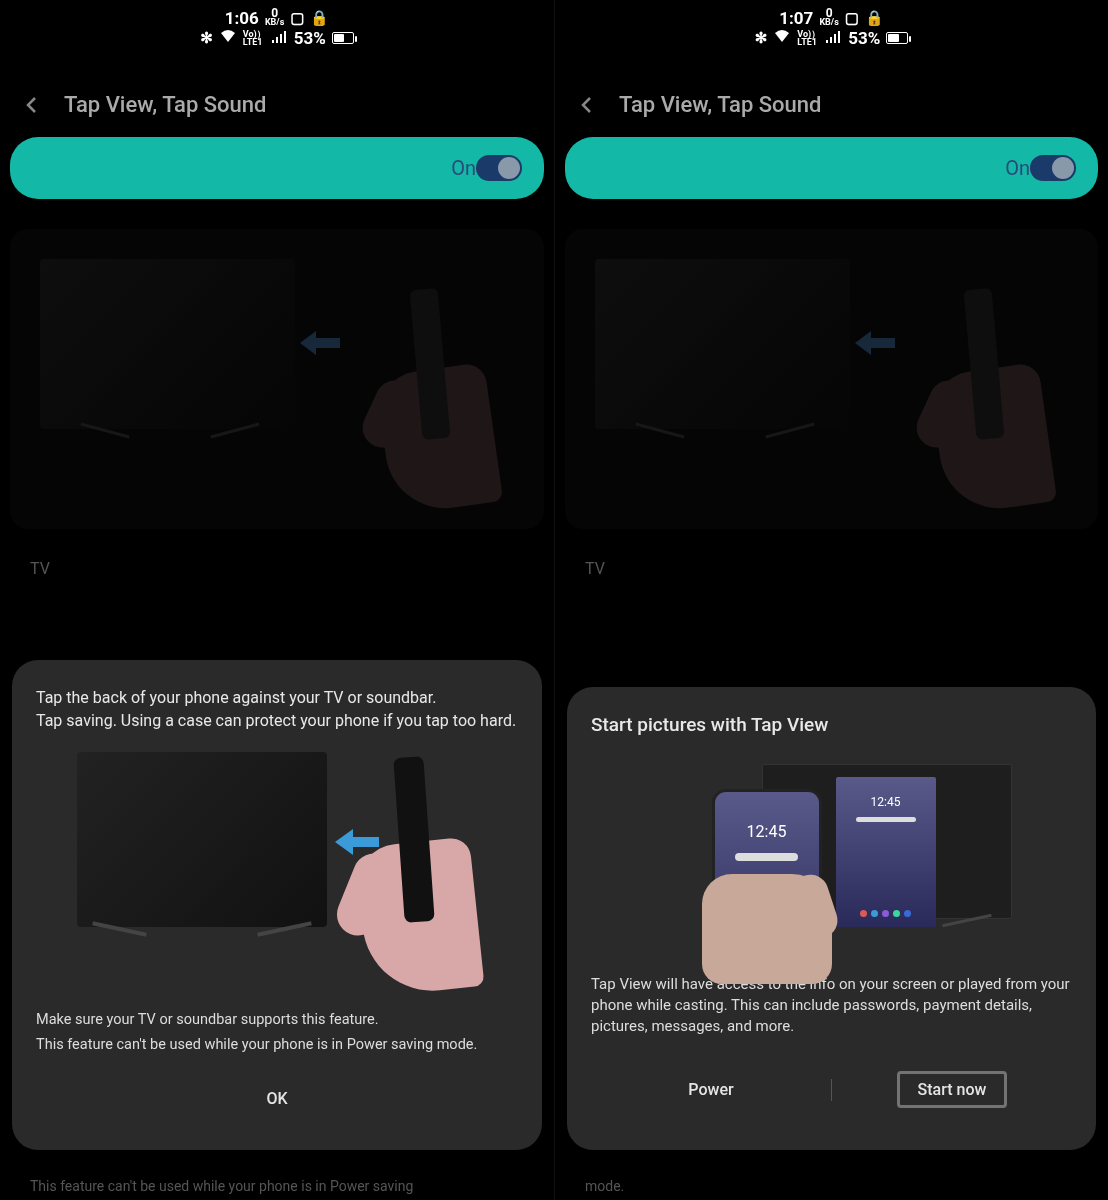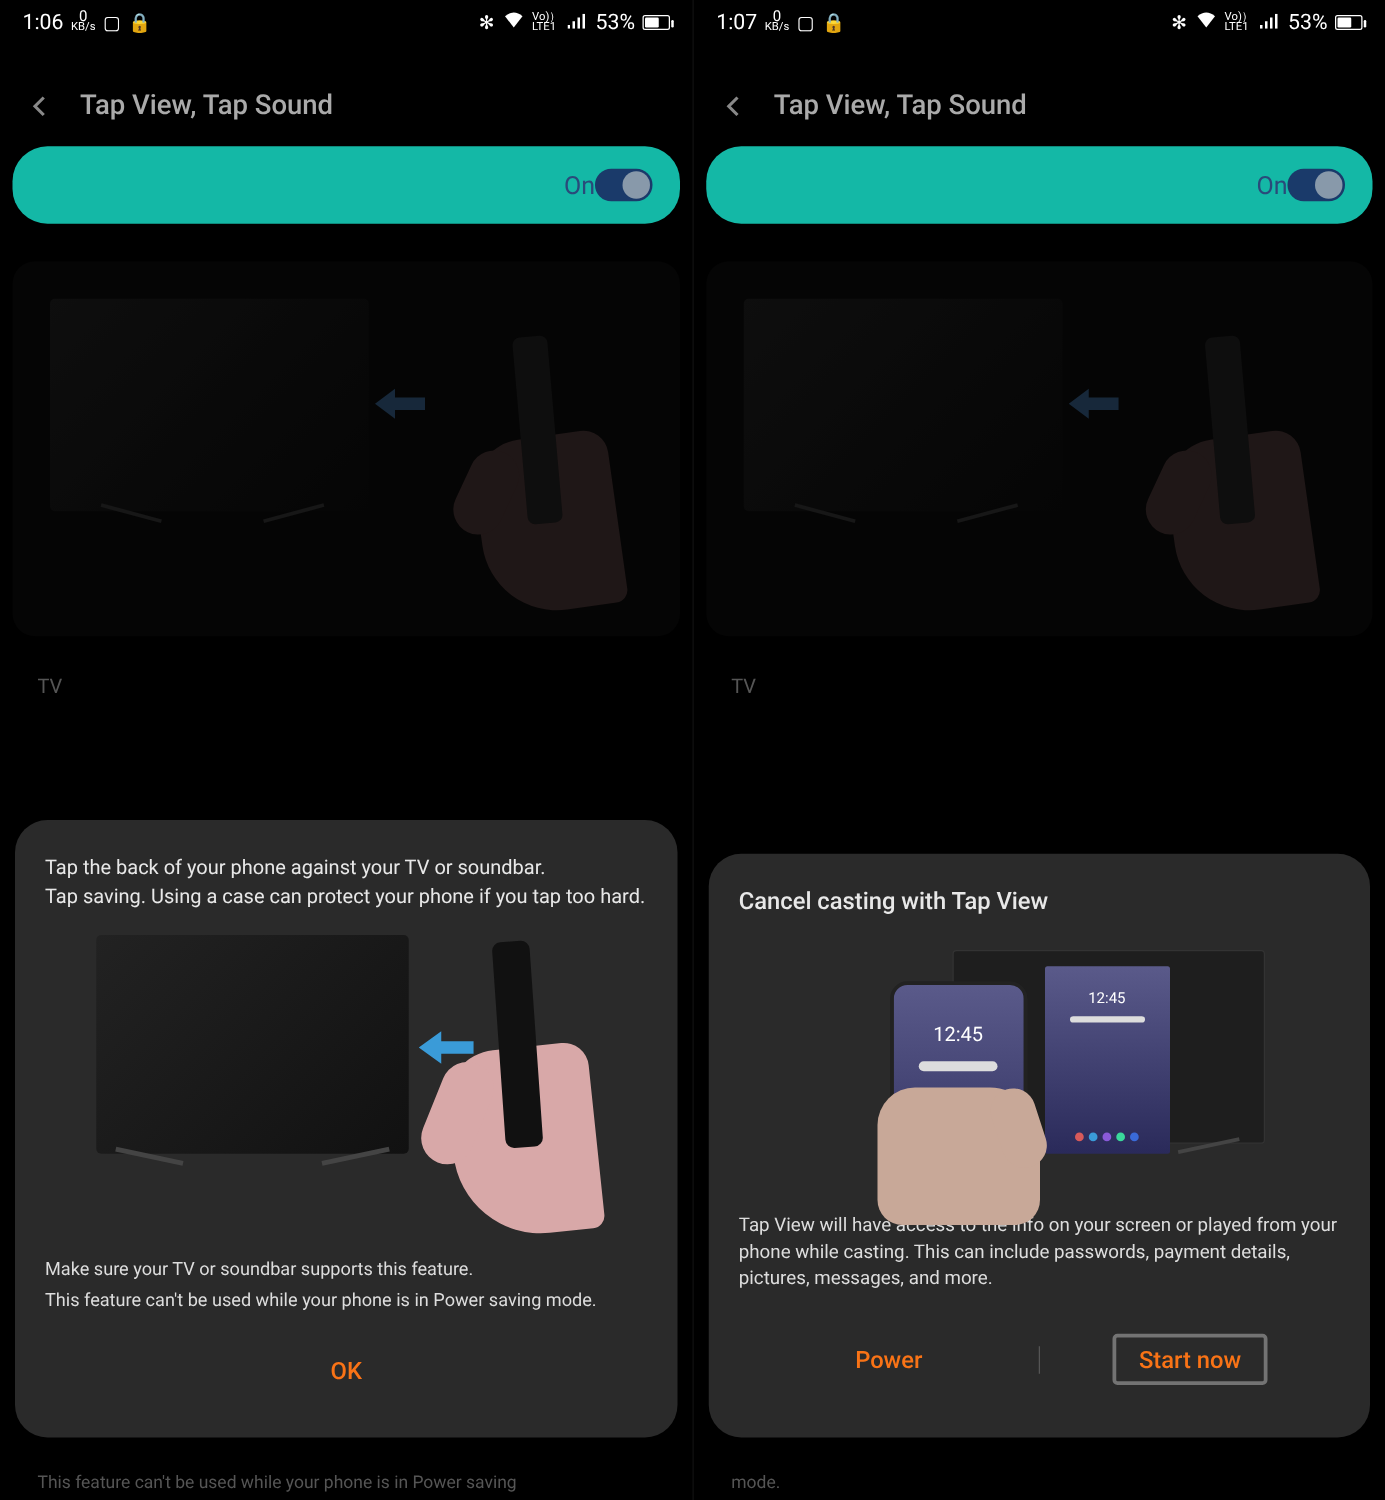--- a/index.html
+++ b/index.html
@@ -20,22 +20,23 @@
   }
   .phone + .phone { border-left: 1px solid #111; }
 
   
   .status-bar {
     display: flex;
     justify-content: space-between;
     align-items: center;
     padding: 8px 18px 4px;
     font-size: 17px;
-    font-weight: 400;
+    font-weight: 700;
     color: #fff;
+    flex-direction: column;
   }
   .status-left, .status-right { display: flex; align-items: center; gap: 6px; }
   .status-left .kbs { font-size: 9px; line-height: 9px; display:inline-block; text-align:center;}
   .status-left .kbs .n { font-size:12px; display:block;}
   .status-icon { font-size: 15px; }
   .battery-box {
     width: 22px; height: 12px; border: 1.5px solid #fff; border-radius: 2px;
     position: relative; display: inline-block;
   }
   .battery-box::after {
@@ -163,22 +164,22 @@
     position:absolute; bottom:70px; right:48px; width:30px; height:165px;
     background:#111; border-radius:7px; transform: rotate(-4deg);
   }
 
   .dialog-note { font-size:14.5px; line-height:1.4; color:#ddd; margin-top:4px;}
   .dialog-actions {
     display:flex; justify-content:center; align-items:center;
     padding-top: 24px; gap: 0;
   }
   .dialog-btn {
-    flex:1; text-align:center; font-size:19px; font-weight:500;
-    padding:10px 6px; color:#f97316; cursor:pointer;
+    flex:1; text-align:center; font-size:16px; font-weight:500;
+    padding:10px 6px; color:#e5e5e5; cursor:pointer;
   }
   .dialog-divider { width:1px; height:22px; background:#555; }
   .highlight-red {
     border: 3px solid #737373; border-radius:4px;
     padding: 6px 18px; display:inline-block;
   }
 
   
   .cast-illus {
     margin: 10px auto 20px; width: 380px; height: 200px; position:relative;
@@ -363,21 +364,21 @@
     <div class="hand-shape">
       <div class="palm"></div>
         <div class="thumb"></div>
         <div class="phone-held"></div>
     </div>
   </div>
 
   <div class="section-label">TV</div>
 
   <div class="dialog">
-    <div class="dialog-title">Cancel casting with Tap View</div>
+    <div class="dialog-title">Start pictures with Tap View</div>
 
     <div class="cast-illus">
       <div class="tv3">
         <div class="tv3-screen">
           <div class="mini-time">12:45</div>
           <div class="mini-bar"></div>
           <div class="mini-dots">
               <span style="background:#d85a5a"></span>
               <span style="background:#3a9bd8"></span>
               <span style="background:#8a5ad8"></span>

